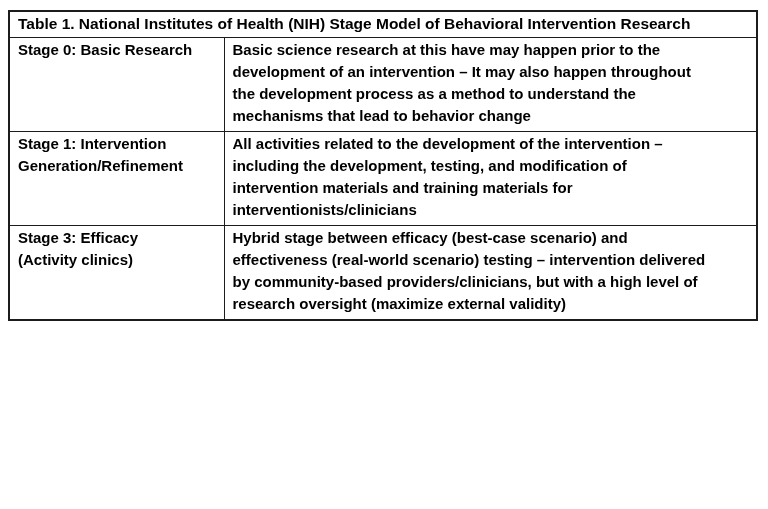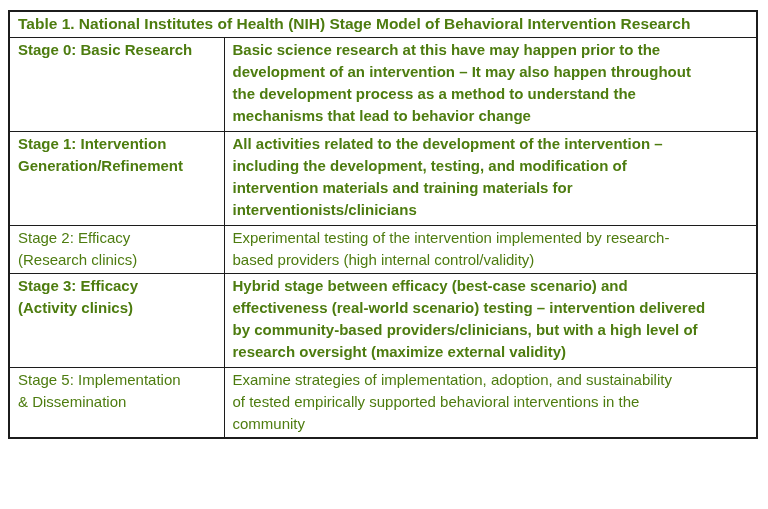--- a/index.html
+++ b/index.html
@@ -6,21 +6,21 @@
     margin: 0;
     padding: 0;
     background: #ffffff;
   }
   .page {
     position: relative;
     width: 768px;
     height: 509px;
     background: #ffffff;
     font-family: "Liberation Sans", sans-serif;
-    color: #4d7c0f;
+    color: #000000;
   }
   table.nih-table {
     position: absolute;
     left: 8px;
     top: 10px;
     width: 750px;
     border-collapse: collapse;
     table-layout: fixed;
     background: #ffffff;
     border: 2px solid #1c1c1c;
@@ -72,36 +72,23 @@
 mechanisms that lead to behavior change</td>
       </tr>
       <tr class="stage1-row">
         <td>Stage 1: Intervention
 Generation/Refinement</td>
         <td>All activities related to the development of the intervention –
 including the development, testing, and modification of
 intervention materials and training materials for
 interventionists/clinicians</td>
       </tr>
-      <tr class="stage2-row">
-        <td>Stage 2: Efficacy
-(Research clinics)</td>
-        <td>Experimental testing of the intervention implemented by research-
-based providers (high internal control/validity)</td>
-      </tr>
       <tr class="stage3-row">
         <td>Stage 3: Efficacy
 (Activity clinics)</td>
         <td>Hybrid stage between efficacy (best-case scenario) and
 effectiveness (real-world scenario) testing – intervention delivered
 by community-based providers/clinicians, but with a high level of
 research oversight (maximize external validity)</td>
       </tr>
-      <tr class="stage5-row">
-        <td>Stage 5: Implementation
-&amp; Dissemination</td>
-        <td>Examine strategies of implementation, adoption, and sustainability
-of tested empirically supported behavioral interventions in the
-community</td>
-      </tr>
     </tbody>
   </table>
 </div>
 
 </body></html>

